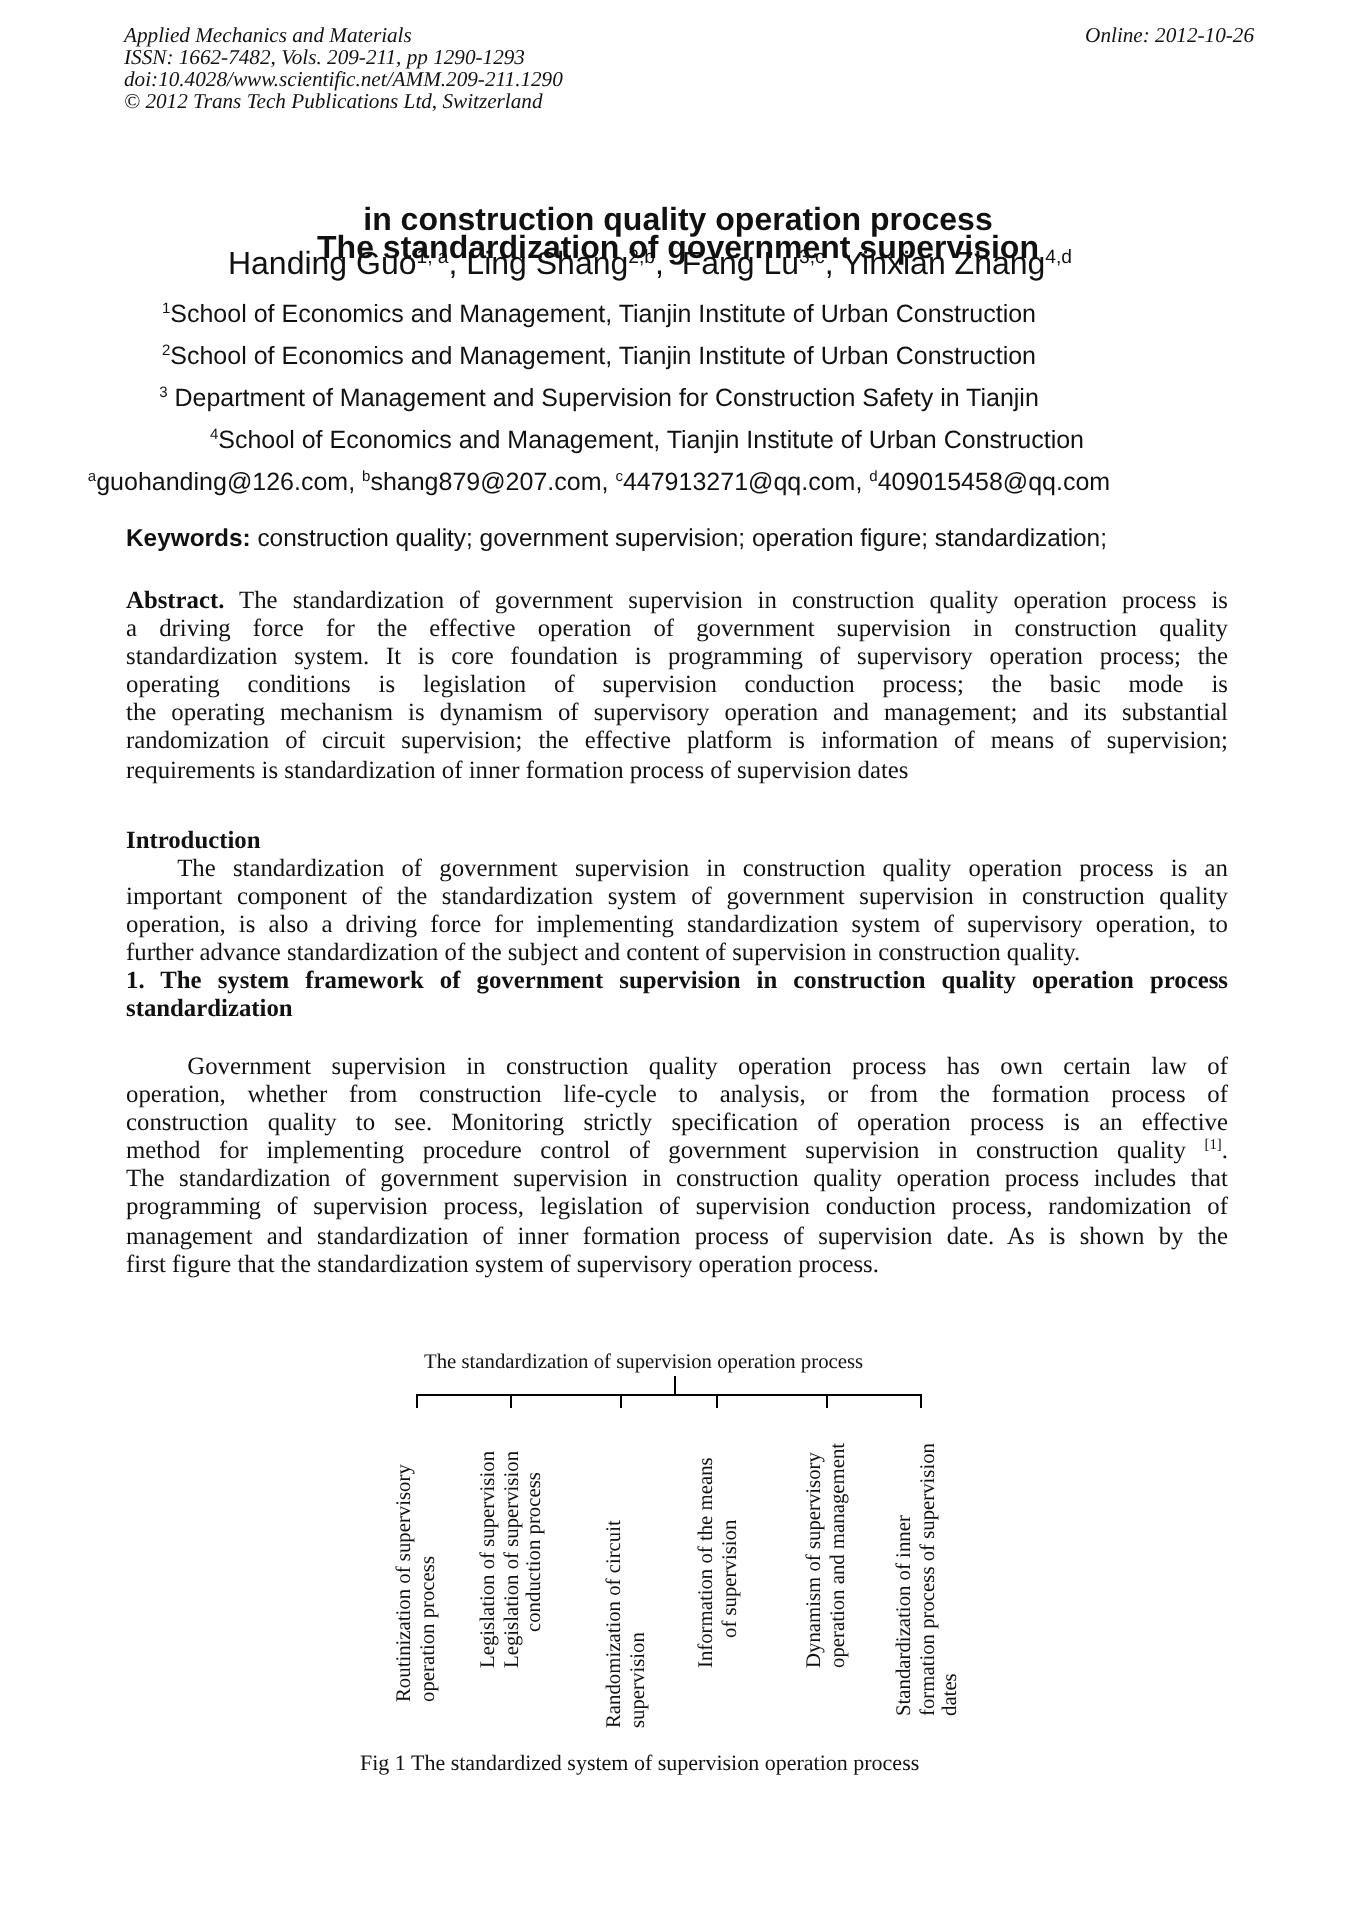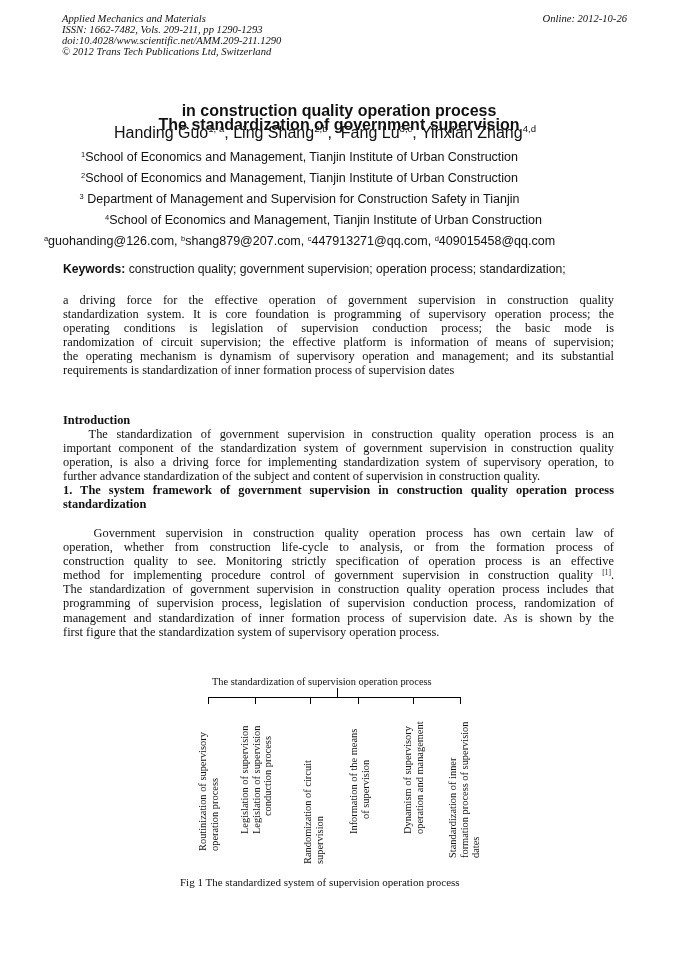--- a/index.html
+++ b/index.html
@@ -51,28 +51,29 @@
 </div>
 
 <div class="abs aff sans" style="top:150px;"><sup>1</sup><span>School of Economics and Management, Tianjin Institute of Urban Construction</span></div>
 <div class="abs aff sans" style="top:171px;"><sup>2</sup><span>School of Economics and Management, Tianjin Institute of Urban Construction</span></div>
 <div class="abs aff sans" style="top:192px;"><sup>3</sup><span> Department of Management and Supervision for Construction Safety in Tianjin</span></div>
 <div class="abs aff sans" style="top:213px;padding-left:24px;"><sup>4</sup><span>School of Economics and Management, Tianjin Institute of Urban Construction</span></div>
 <div class="abs aff sans" style="top:234px;">
   <sup>a</sup><span>guohanding@126.com, </span><sup>b</sup><span>shang879@207.com, </span><sup>c</sup><span>447913271@qq.com, </span><sup>d</sup><span>409015458@qq.com</span>
 </div>
 
-<div class="abs kw sans"><b>Keywords:</b><span> construction quality; government supervision; operation process; standardization;</span></div>
+<div class="abs kw sans"><b>Keywords:</b><span> construction quality; government supervision; operation figure; standardization;</span></div>
 
 <div class="abs para serif" style="top:293px;">
+  <span class="ln"><b>Abstract.</b><span> The standardization of government supervision in construction quality operation process is</span></span>
   <span class="ln">a driving force for the effective operation of government supervision in construction quality</span>
   <span class="ln">standardization system. It is core foundation is programming of supervisory operation process; the</span>
   <span class="ln">operating conditions is legislation of supervision conduction process; the basic mode is</span>
+  <span class="ln">the operating mechanism is dynamism of supervisory operation and management; and its substantial</span>
   <span class="ln">randomization of circuit supervision; the effective platform is information of means of supervision;</span>
-  <span class="ln">the operating mechanism is dynamism of supervisory operation and management; and its substantial</span>
   <span class="ln last">requirements is standardization of inner formation process of supervision dates</span>
 </div>
 
 <div class="abs heading serif" style="top:413px;text-align:right;">Introduction</div>
 <div class="abs para serif" style="top:427px;">
   <span class="ln" style="white-space:pre;">   The standardization of government supervision in construction quality operation process is an</span>
   <span class="ln">important component of the standardization system of government supervision in construction quality</span>
   <span class="ln">operation, is also a driving force for implementing standardization system of supervisory operation, to</span>
   <span class="ln last">further advance standardization of the subject and content of supervision in construction quality.</span>
 </div>

